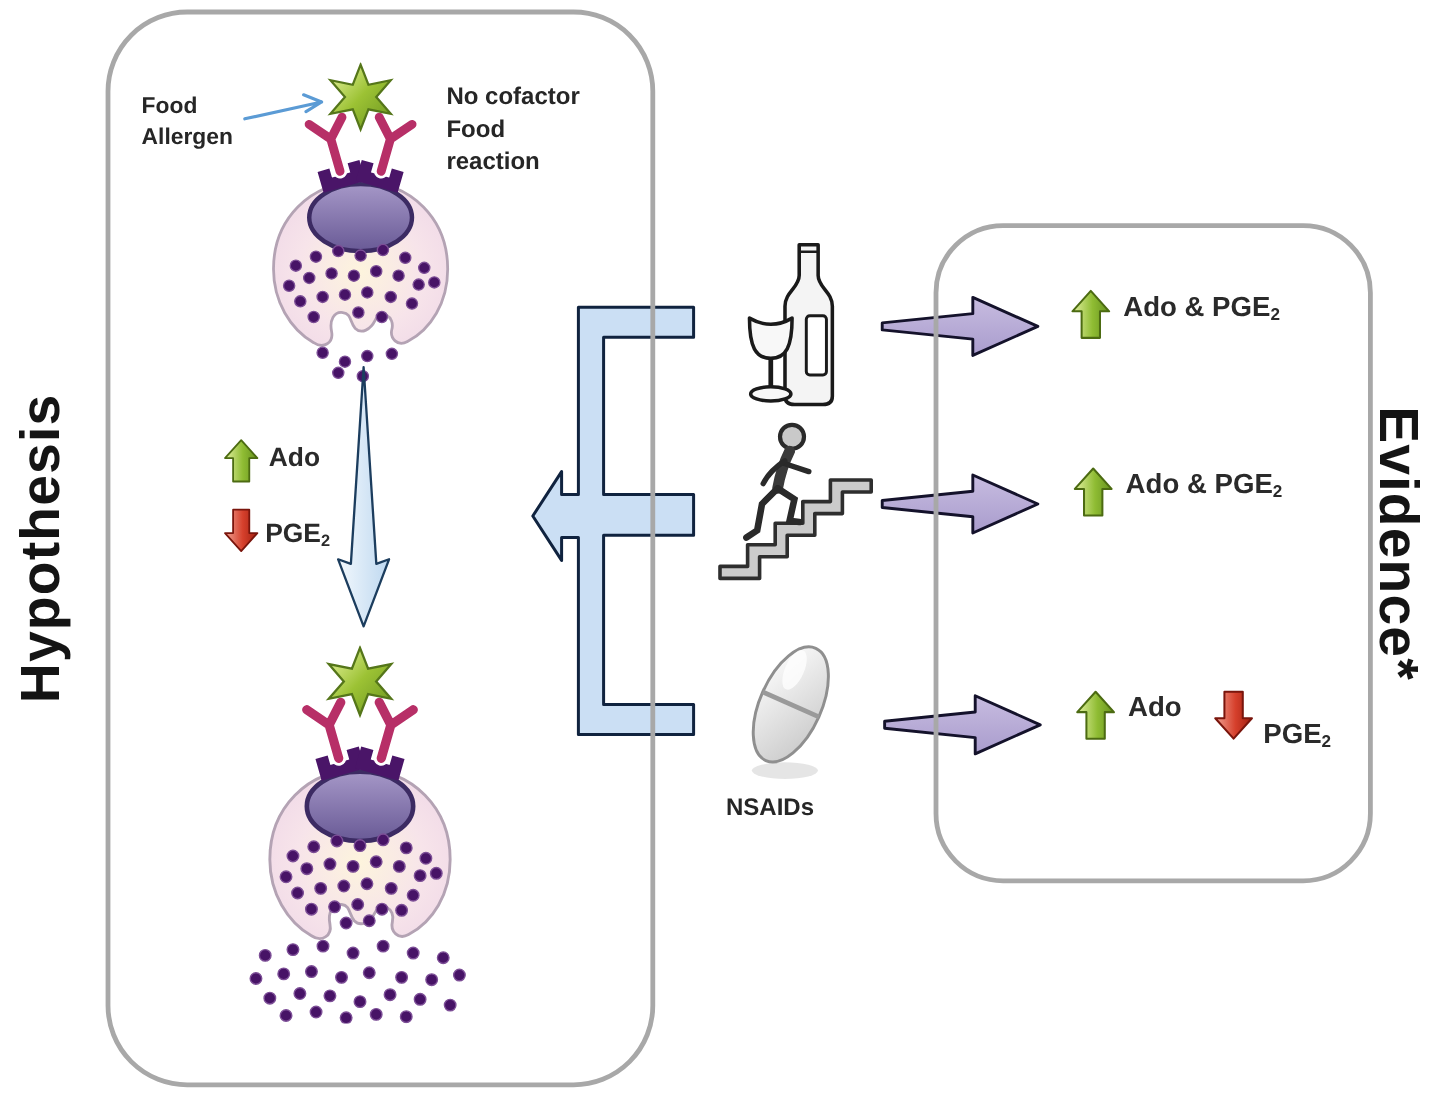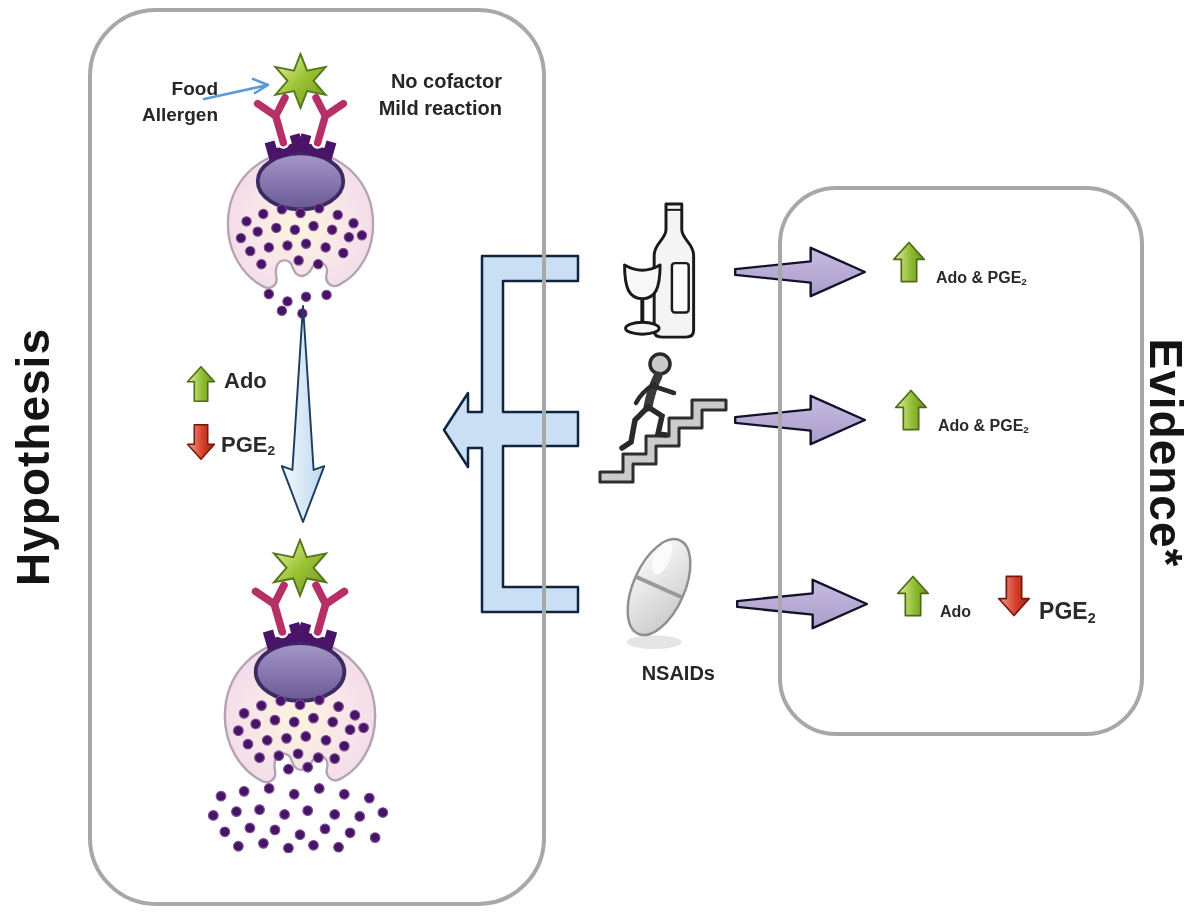--- a/index.html
+++ b/index.html
@@ -3,25 +3,25 @@
 <meta charset="utf-8">
 <style>
   html,body{margin:0;padding:0;background:#fff}
   body{width:1200px;height:913px;position:relative;overflow:hidden;
        font-family:"Liberation Sans",sans-serif;color:#222}
   .abs{position:absolute}
   .panel{position:absolute;border:4px solid #a8a8a8;background:transparent;z-index:3;pointer-events:none}
   .vlabel{position:absolute;white-space:nowrap;font-weight:bold;font-size:46px;letter-spacing:1px;color:#141414;z-index:4}
   #hypothesis-title{left:33px;top:457px;transform:translate(-50%,-50%) rotate(-90deg)}
   #evidence-title{left:1166px;top:453px;transform:translate(-50%,-50%) rotate(90deg)}
-  .lbl{position:absolute;text-align:right;font-weight:bold;color:#262626;line-height:1.35;z-index:2}
+  .lbl{position:absolute;text-align:left;font-weight:bold;color:#262626;line-height:1.35;z-index:2}
   .med-label{position:absolute;font-weight:600;font-size:22px;color:#2a2a2a;z-index:2}
   sub.s{font-size:0.62em;vertical-align:-0.25em;font-weight:bold}
   .evrow{position:absolute;display:flex;align-items:flex-start;z-index:2}
-  .evtext{font-size:16px;font-weight:600;color:#2a2a2a;margin-left:10px;margin-top:31px;white-space:nowrap}
+  .evtext{font-size:23px;font-weight:600;color:#2a2a2a;margin-left:10px;margin-top:4px;white-space:nowrap}
   .evtext2{font-size:23px;font-weight:600;color:#2a2a2a;margin-left:8px;margin-top:26px;white-space:nowrap}
   .z1{z-index:1}
 </style>
 </head>
 <body>
 
 <svg width="0" height="0" style="position:absolute">
   <defs>
     <linearGradient id="gStar" x1="0" y1="0" x2="1" y2="1">
       <stop offset="0" stop-color="#eaf6a5"></stop>
@@ -71,21 +71,21 @@
 <div class="lbl" style="left:118px;top:76px;width:100px;font-size:19px">
   <div>Food</div>
   <div>Allergen</div>
 </div>
 <svg class="abs" style="left:202px;top:76px" width="84" height="28" viewBox="0 0 84 28">
   <path d="M2,23 L66,9 M66,9 L51,3 M66,9 L53,17" fill="none" stroke="#5b9bd5" stroke-width="2.6" stroke-linecap="round"></path>
 </svg>
 
 <div class="lbl" style="left:372px;top:68px;width:130px;font-size:20px">
   <div>No cofactor</div>
-  <div>Mild reaction</div>
+  <div>Food reaction</div>
 </div>
 
 <svg class="abs" style="left:198px;top:52px" width="205" height="268" viewBox="0 0 220 288">
   <path d="M32,185 C32,141 64,107 110,107 C156,107 188,141 188,185 C188,215 173,239 152,250 C143,255 136,247 138,239 C141,227 128,221 123,231 C119,239 111,244 105,238 C100,232 102,225 94,224 C86,223 82,231 84,241 C86,251 77,257 68,251 C47,239 32,214 32,185 Z" fill="url(#gCell)" stroke="#b4a3b4" stroke-width="2.5"></path>
   <ellipse cx="110" cy="139" rx="46" ry="30" fill="url(#gNuc)" stroke="#3c2b63" stroke-width="4"></ellipse>
   <g fill="#471366" stroke="#7d4f97" stroke-width="1.2">
     <circle cx="52" cy="182" r="5"></circle>
       <circle cx="70" cy="174" r="5"></circle>
       <circle cx="90" cy="169" r="5"></circle>
       <circle cx="110" cy="173" r="5"></circle>

